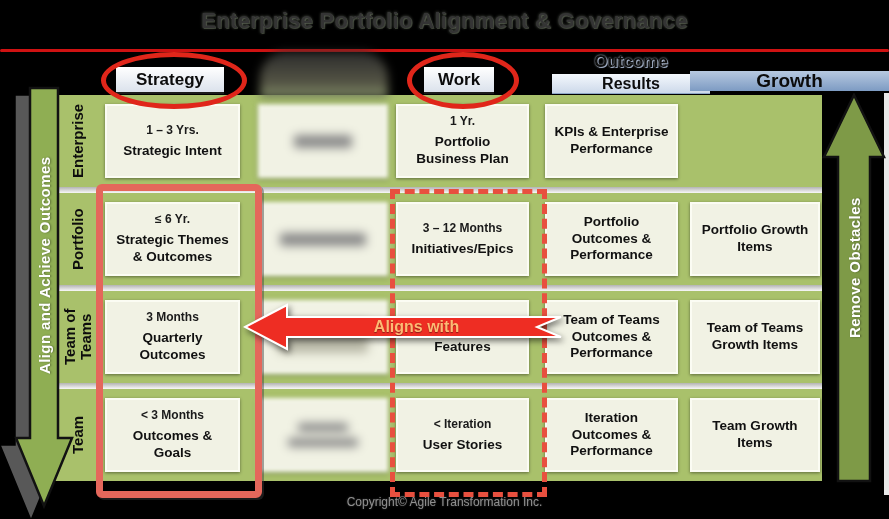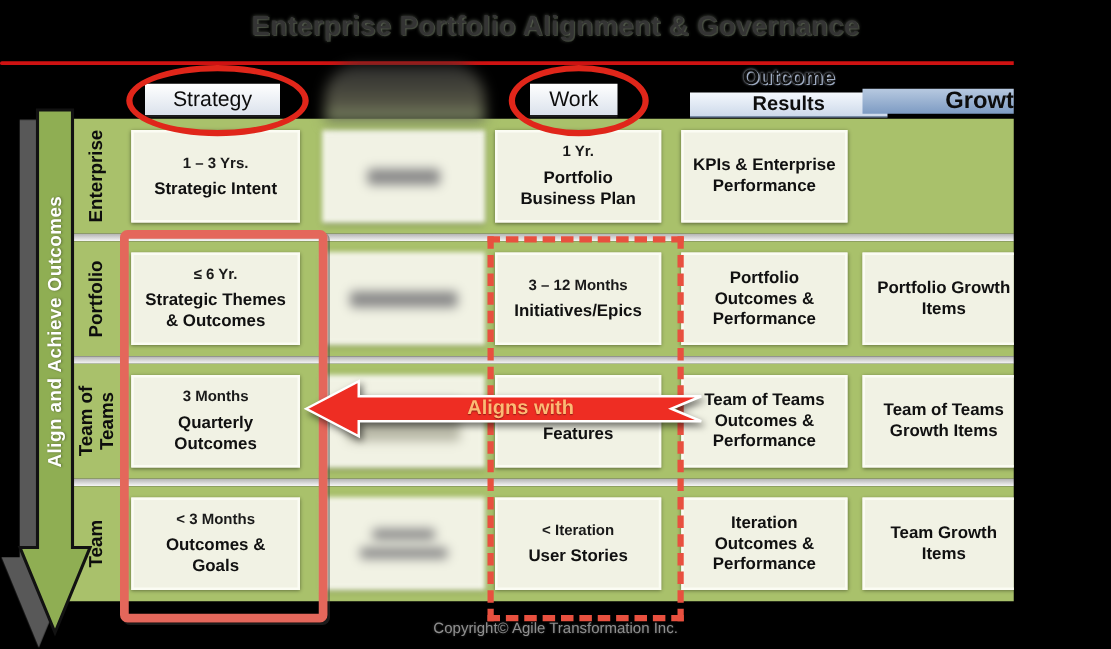--- a/index.html
+++ b/index.html
@@ -1,31 +1,31 @@
 <!DOCTYPE html>
 <html><head>
 <meta charset="utf-8">
 <style>
   html,body{margin:0;padding:0;background:#000;}
   #stage{
-    position:relative;width:811px;height:519px;background:#000;overflow:hidden;
+    position:relative;width:889px;height:519px;background:#000;overflow:hidden;
     font-family:"Liberation Sans","DejaVu Sans",sans-serif;
   }
   .abs{position:absolute;}
   
   .main-title{
     top:8px;left:0;width:889px;text-align:center;
     font-size:22px;font-weight:bold;color:#343434;letter-spacing:.3px;
     text-shadow:0 0 3px rgba(150,160,140,.55),1px 1px 0 rgba(95,105,85,.5);
   }
   .title-underline{top:49px;left:0;width:889px;height:3px;background:#cf1212;border-radius:2px;}
   
   .chip{
     height:25px;background:linear-gradient(#ffffff,#dbe2ec);
-    border-bottom:2px solid #1c1c1c;color:#0c0c0c;font-weight:normal;font-size:17px;
+    border-bottom:2px solid #1c1c1c;color:#0c0c0c;font-weight:bold;font-size:17px;
     display:flex;align-items:center;justify-content:center;z-index:3;
   }
   .strategy-chip{left:116px;top:67px;width:108px;}
   .work-chip{left:424px;top:67px;width:70px;}
   .ellipse{border:5px solid #e0261a;border-radius:50%;z-index:6;}
   .strategy-ellipse{left:101px;top:52px;width:136px;height:47px;}
   .work-ellipse{left:407px;top:52px;width:102px;height:47px;}
   .outcome-line1{
     left:556px;top:52px;width:150px;text-align:center;font-size:17px;font-weight:bold;color:#0e0e0e;
     text-shadow:0 0 2px #c9d3e4,1px 1px 0 #8f9db5;z-index:3;

